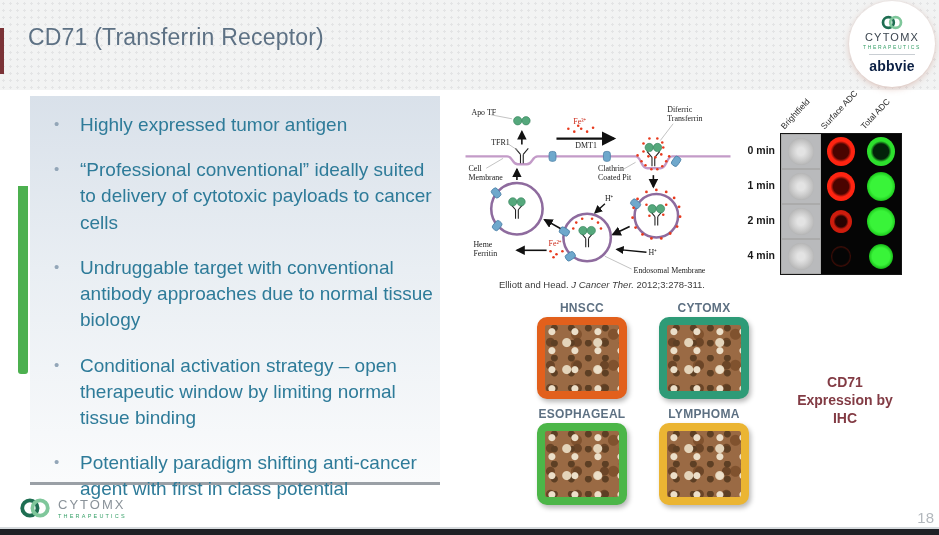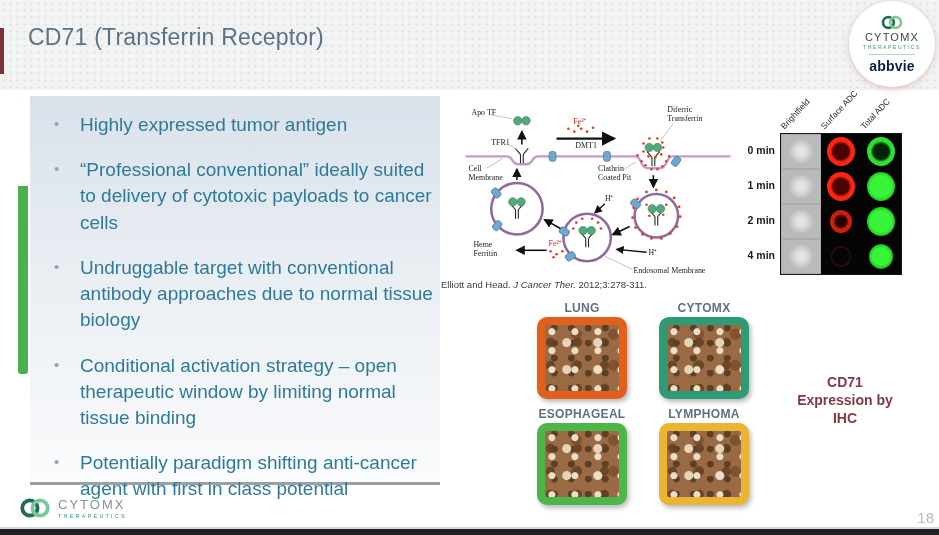--- a/index.html
+++ b/index.html
@@ -29,21 +29,21 @@
   .panel li{position:relative;padding-left:36px;margin-bottom:19px;
     font-size:19px;line-height:1.38;color:#2e7b99;max-width:372px;}
   .panel li::before{content:"•";position:absolute;left:10px;top:2px;color:#93a6b8;font-size:15px;}
   .green-bar{position:absolute;left:18px;top:186px;width:10px;height:188px;
     background:#4cb04f;border-radius:0 0 3px 3px;}
 
   
   .diagram{position:absolute;left:464px;top:101px;width:268px;height:176px;}
   .dlab{font-family:"Liberation Serif",serif;font-size:8px;fill:#1a1a1a;}
   .dred{font-family:"Liberation Serif",serif;font-size:8px;fill:#cc2a1a;}
-  .citation{position:absolute;left:441px;top:279px;width:270px;
+  .citation{position:absolute;left:467px;top:279px;width:270px;text-align:center;
     font-size:9.5px;color:#3c3c3c;}
   .citation i{font-style:italic;}
 
   
   .micro{position:absolute;left:744px;top:100px;width:160px;}
   .micro-heads{position:relative;height:33px;}
   .micro-col-head{position:absolute;bottom:2px;transform:rotate(-47deg);transform-origin:0 100%;
     font-size:8.5px;color:#2b2b2b;white-space:nowrap;}
   .micro-body{display:flex;}
   .micro-labels{width:36px;}
@@ -305,21 +305,21 @@
           <div class="m-cell dark tot-bright"></div>
           <div class="m-cell bf"></div>
           <div class="m-cell dark surf-faint"></div>
           <div class="m-cell dark tot-bright-small"></div>
         </div>
     </div>
   </div>
 
   <div class="ihc-grid">
     <div class="ihc-tile">
-      <div class="ihc-tile-label">LUNG</div>
+      <div class="ihc-tile-label">HNSCC</div>
       <div class="ihc-img" style="border-color: rgb(226, 96, 28);"></div>
     </div>
     <div class="ihc-tile">
       <div class="ihc-tile-label">CYTOMX</div>
       <div class="ihc-img" style="border-color: rgb(46, 155, 119);"></div>
     </div>
     <div class="ihc-tile">
       <div class="ihc-tile-label">ESOPHAGEAL</div>
       <div class="ihc-img" style="border-color: rgb(76, 182, 72);"></div>
     </div>

